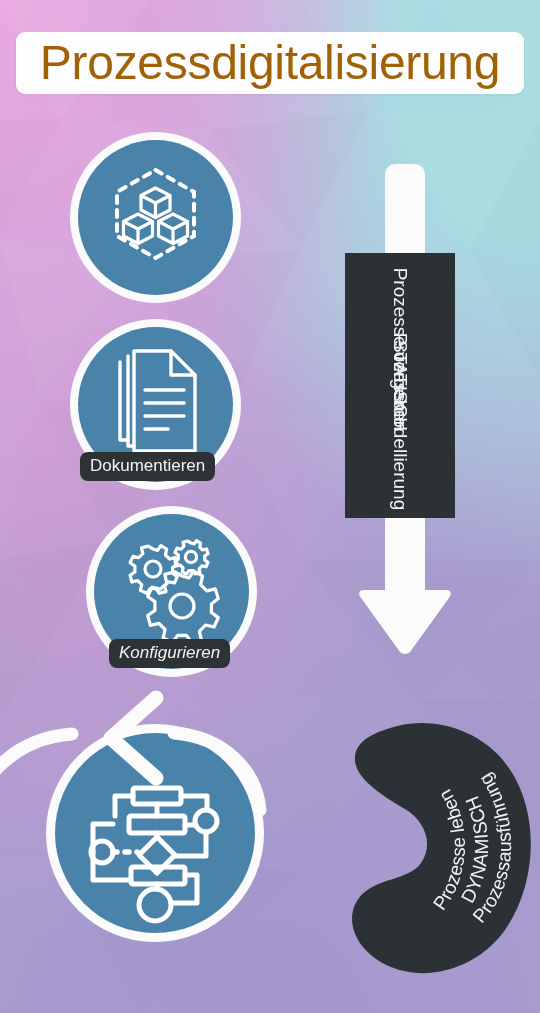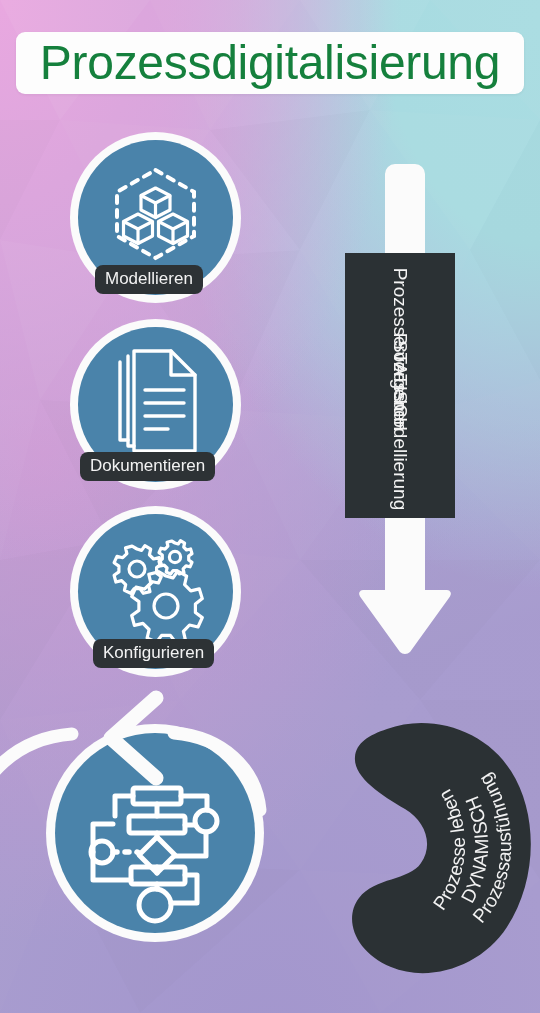--- a/index.html
+++ b/index.html
@@ -25,21 +25,21 @@
   #bg svg{position:absolute;inset:0;}
 
   
   #title-box{
     position:absolute;left:16px;top:32px;width:508px;height:62px;
     background:#fdfdfd;border-radius:9px;
     display:flex;align-items:center;justify-content:center;
     box-shadow:0 1px 3px rgba(0,0,0,.06);
   }
   #title-text{
-    font-size:48px;line-height:1;color:#15803d;font-weight:400;
+    font-size:48px;line-height:1;color:#a16207;font-weight:400;
     letter-spacing:-.3px;white-space:nowrap;
   }
 
   
   .step{position:absolute;}
   .ring{
     position:absolute;border-radius:50%;
     background:#4a83aa;
     box-shadow:0 0 0 8px #fbfbfb;
   }
@@ -142,41 +142,40 @@
         <polyline points="45.5,81.5 45.5,96 60,103.5 60,89"></polyline>
         <polyline points="60,103.5 74.5,96 74.5,81.5"></polyline>
       </g>
 
       <g fill="none" stroke="#ffffff" stroke-width="3.2" stroke-linejoin="round">
         <polygon points="95,74 109.5,81.5 95,89 80.5,81.5"></polygon>
         <polyline points="80.5,81.5 80.5,96 95,103.5 95,89"></polyline>
         <polyline points="95,103.5 109.5,96 109.5,81.5"></polyline>
       </g>
     </svg>
-    <div class="pill" style="left:17px;top:125px;">Modellieren</div>
   </div>
 
   <div class="step" id="step-2" style="left:78px;top:327px;width:155px;height:155px;text-decoration:underline;">
     <div class="ring"></div>
     <svg class="step-icon" viewBox="0 0 155 155">
       <g fill="none" stroke="#ffffff" stroke-width="3.4" stroke-linejoin="round" stroke-linecap="round">
         <path d="M42,35 L42,113 L50,113"></path>
         <path d="M50,29 L50,119 L56,119"></path>
         <path d="M56,24 L56,124 L117,124 L117,48 L93,24 Z"></path>
         <polyline points="93,24 93,48 117,48"></polyline>
         <line x1="67" y1="63" x2="106" y2="63"></line>
         <line x1="67" y1="76" x2="106" y2="76"></line>
         <line x1="67" y1="89" x2="106" y2="89"></line>
         <line x1="67" y1="102" x2="90" y2="102"></line>
       </g>
     </svg>
     <div class="pill" style="left:2px;top:125px;">Dokumentieren</div>
   </div>
 
-  <div class="step" id="step-3" style="left:78px;top:514px;width:155px;height:155px;">
+  <div class="step" id="step-3" style="left:94px;top:514px;width:155px;height:155px;font-style:italic;">
     <div class="ring"></div>
     <svg class="step-icon" viewBox="0 0 155 155">
       <g fill="none" stroke="#ffffff" stroke-width="3.2" stroke-linejoin="round">
 
         <g transform="translate(97,43)">
           <path d="M0,-14 L3.2,-13 L5.5,-16.3 L9.6,-13.9 L8.7,-9.9 L11.6,-7 L15.6,-8 L17,-3.4 L13.7,-1 L13.7,3 L17,5.4 L15,9.8 L11,8.9 L8.1,11.8 L9,15.8 L4.4,17 L2,13.7 L-2,13.7 L-4.4,17 L-8.8,15 L-7.9,11 L-10.8,8.1 L-14.8,9 L-16,4.4 L-12.7,2 L-12.7,-2 L-16,-4.4 L-14,-8.8 L-10,-7.9 L-7.1,-10.8 L-8,-14.8 L-3.4,-16 Z"></path>
           <circle cx="0" cy="0" r="5.6"></circle>
         </g>
 
         <g transform="translate(59,55)">

